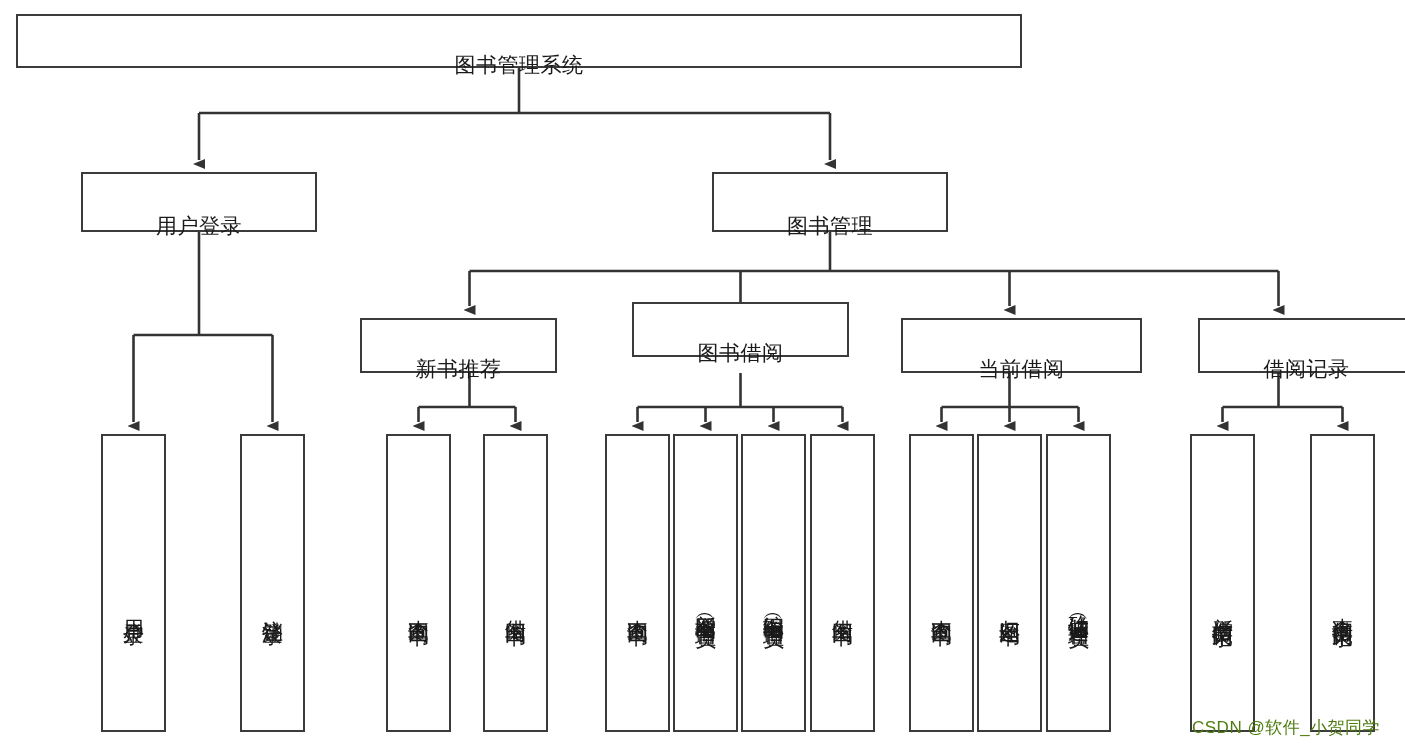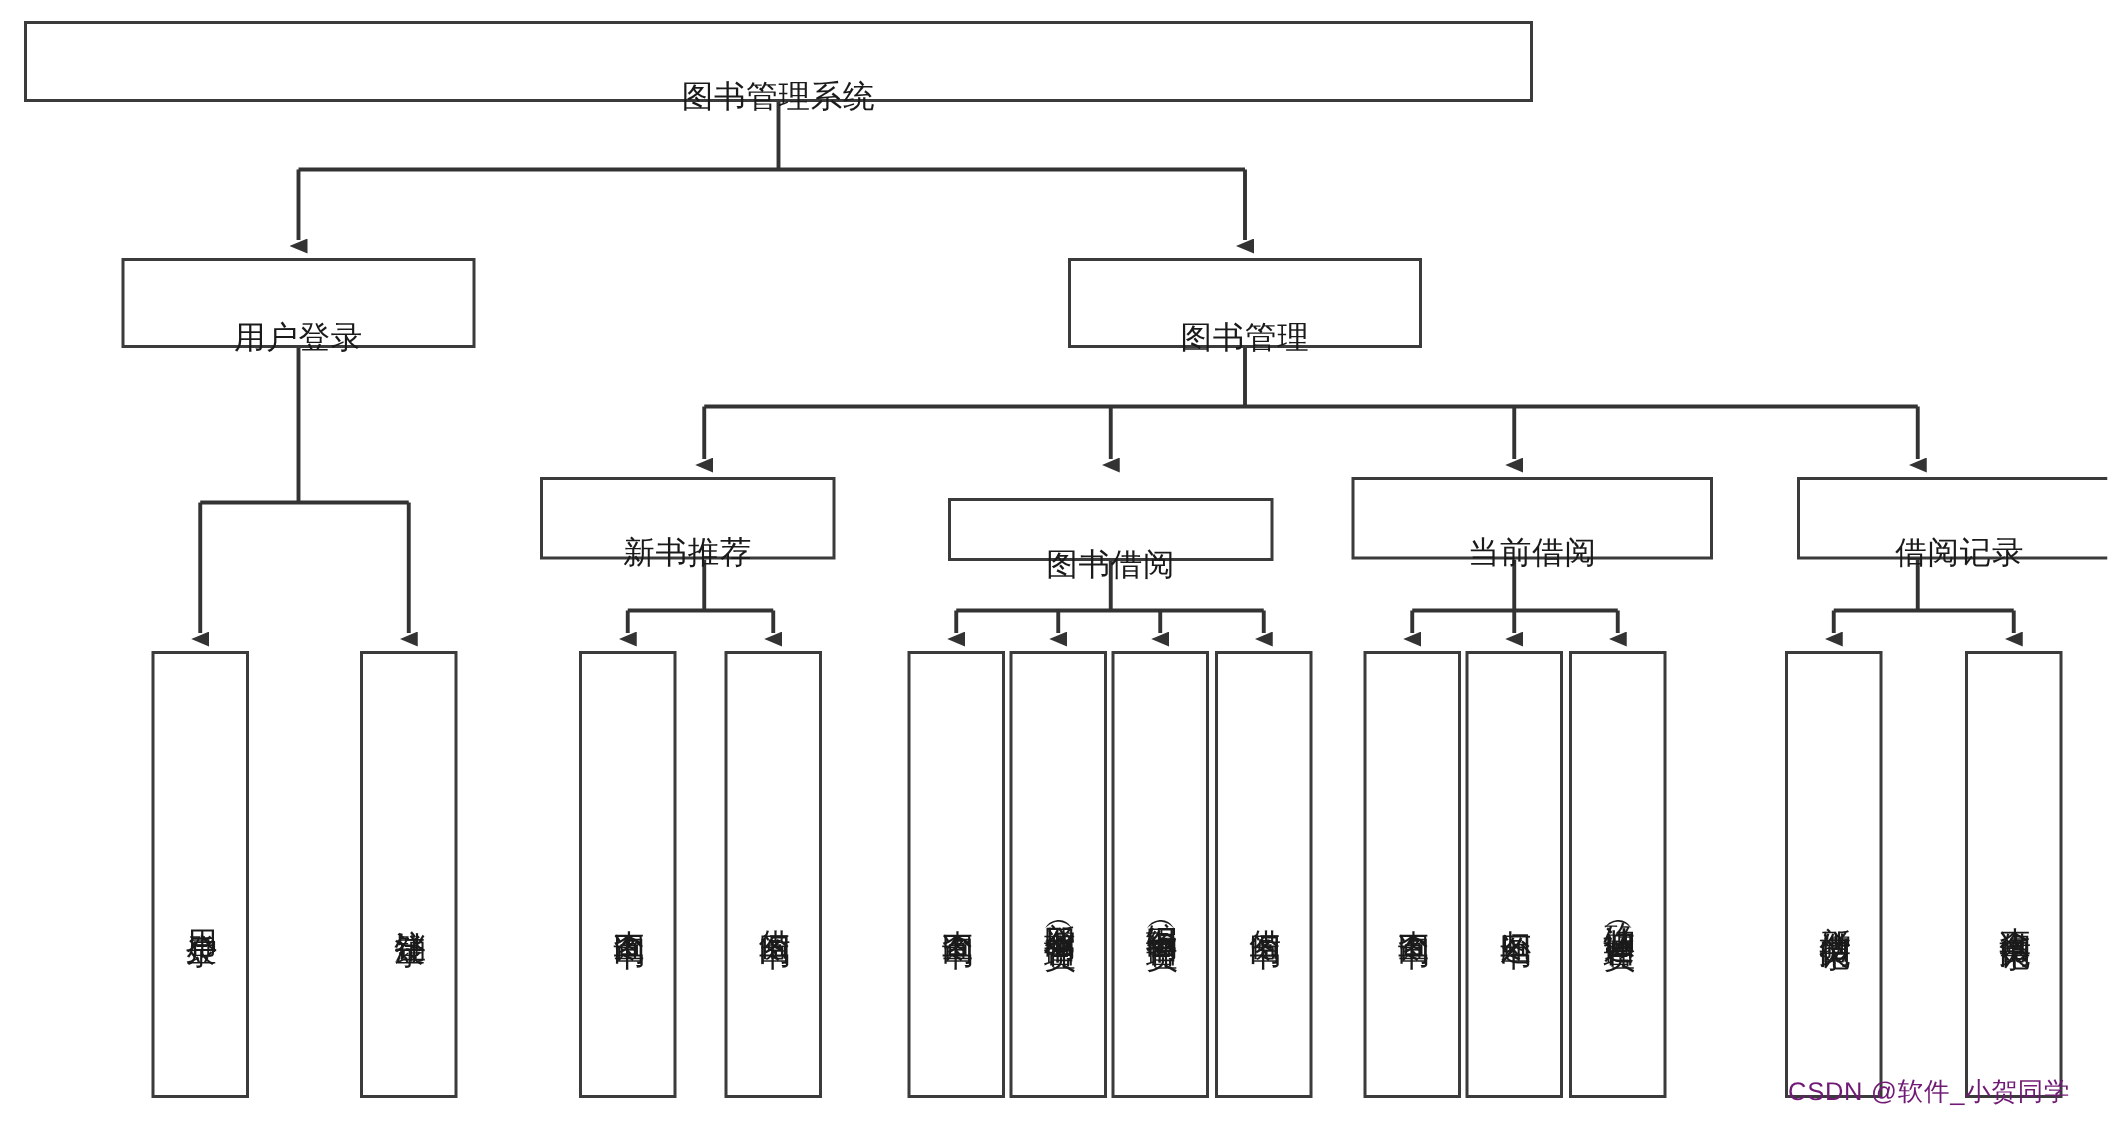--- a/index.html
+++ b/index.html
@@ -59,21 +59,21 @@
     white-space: normal;
     max-height: 100%;
   }
   .node.vert {
     align-items: center;
     padding-top: 0;
   }
   .watermark {
     position: absolute;
     font-size: 17px;
-    color: #701a75;
+    color: #4d7c0f;
     white-space: nowrap;
     letter-spacing: 0.5px;
   }
 </style>
 </head>
 <body>
 
 <div id="canvas">
   <svg class="edges" viewBox="0 0 1405 747">
     <defs>
@@ -124,21 +124,21 @@
       </div>
       <div class="node horiz" style="left: 81px; top: 172px; width: 236px; height: 60px;">
         <span class="label">用户登录</span>
       </div>
       <div class="node horiz" style="left: 712px; top: 172px; width: 236px; height: 60px; align-items: center;">
         <span class="label">图书管理</span>
       </div>
       <div class="node horiz" style="left: 360px; top: 318px; width: 197px; height: 55px;">
         <span class="label">新书推荐</span>
       </div>
-      <div class="node horiz" style="left: 632px; top: 332px; width: 217px; height: 42px;">
+      <div class="node horiz" style="left: 632px; top: 302px; width: 217px; height: 55px;">
         <span class="label">图书借阅</span>
       </div>
       <div class="node horiz" style="left: 901px; top: 318px; width: 241px; height: 55px;">
         <span class="label">当前借阅</span>
       </div>
       <div class="node horiz" style="left: 1198px; top: 318px; width: 217px; height: 55px;">
         <span class="label">借阅记录</span>
       </div>
       <div class="node vert" style="left: 101px; top: 434px; width: 65px; height: 298px;">
         <span class="label">用户登录</span>

